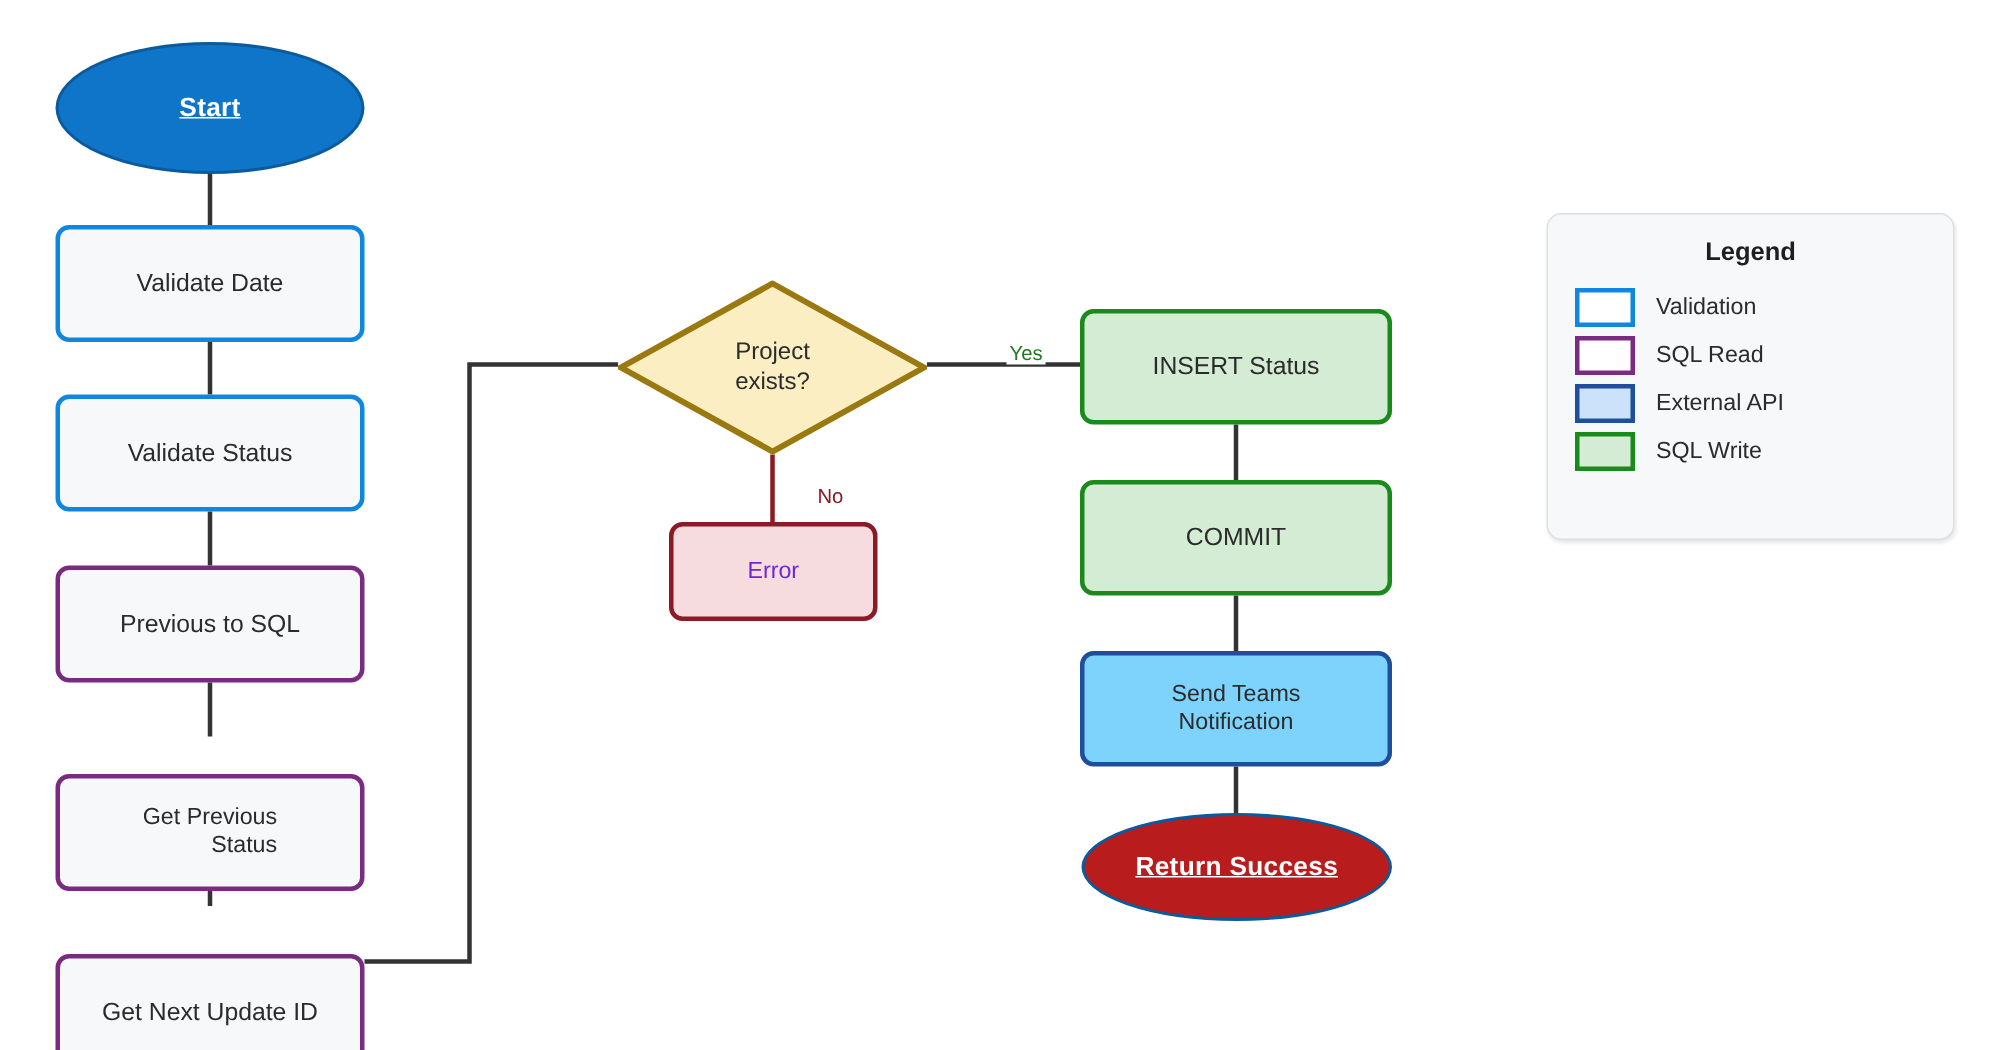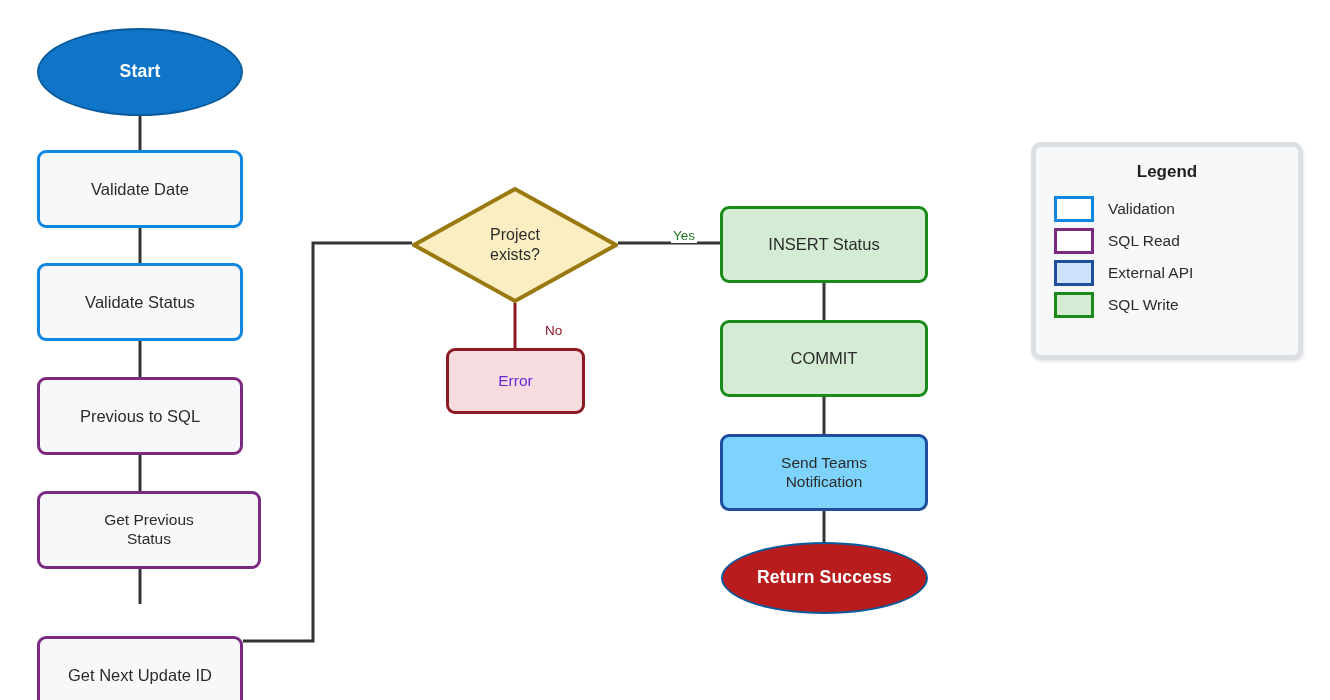--- a/index.html
+++ b/index.html
@@ -48,20 +48,21 @@
     background: #f7f8fa;
   }
   .node.terminal {
     border-radius: 50%;
     border-width: 2px;
     border-style: solid;
     font-weight: bold;
     color: #ffffff;
     font-size: 17.5px;
     letter-spacing: 0.2px;
+    text-decoration: underline;
   }
   .node.small-text { font-size: 15.5px; }
   .node.decision {
     border: none;
     background: transparent;
     z-index: 3;
   }
   .decision .dia-svg {
     position: absolute;
     left: 0;
@@ -79,21 +80,21 @@
     z-index: 4;
     background: #ffffff;
     padding: 0 2px;
     white-space: nowrap;
   }
   
   #legend {
     position: absolute;
     box-sizing: border-box;
     background: #f7f8fa;
-    border: 5px solid #14b8a6;
+    border: 1px solid #14b8a6;
     border-radius: 10px;
     box-shadow: 1px 2px 3px rgba(0,0,0,0.10);
     z-index: 5;
   }
   #legend-title {
     text-align: center;
     font-weight: bold;
     font-size: 17px;
     color: #1f1f1f;
     margin-top: 15px;
@@ -134,21 +135,21 @@
       <polyline points="824,283 824,320" fill="none" stroke="#333333" stroke-width="3" stroke-linejoin="miter" stroke-linecap="butt"></polyline>
       <polyline points="824,397 824,434" fill="none" stroke="#333333" stroke-width="3" stroke-linejoin="miter" stroke-linecap="butt"></polyline>
       <polyline points="824,511 824,545" fill="none" stroke="#333333" stroke-width="3" stroke-linejoin="miter" stroke-linecap="butt"></polyline>
     </svg>
 
   <div id="nodes-layer">
       <div class="node terminal" style="left: 37px; top: 28px; width: 206px; height: 88px; background: rgb(15, 117, 201); border-color: rgb(10, 90, 156); color: rgb(255, 255, 255);"><span>Start</span></div>
       <div class="node proc" style="left: 37px; top: 150px; width: 206px; height: 78px; background: rgb(247, 248, 250); border-color: rgb(15, 135, 224);"><span>Validate Date</span></div>
       <div class="node proc" style="left: 37px; top: 263px; width: 206px; height: 78px; background: rgb(247, 248, 250); border-color: rgb(15, 135, 224);"><span>Validate Status</span></div>
       <div class="node proc" style="left: 37px; top: 377px; width: 206px; height: 78px; background: rgb(247, 248, 250); border-color: rgb(123, 42, 130);"><span>Previous to SQL</span></div>
-      <div class="node proc small-text" style="left: 37px; top: 491px; width: 224px; height: 78px; background: rgb(247, 248, 250); border-color: rgb(123, 42, 130);"><span>Get Previous
+      <div class="node proc small-text" style="left: 37px; top: 516px; width: 206px; height: 78px; background: rgb(247, 248, 250); border-color: rgb(123, 42, 130); text-align: right;"><span>Get Previous
 Status</span></div>
       <div class="node proc" style="left: 37px; top: 604px; width: 206px; height: 78px; background: rgb(247, 248, 250); border-color: rgb(123, 42, 130); margin-top: 32px;"><span>Get Next Update ID</span></div>
       <div class="node decision" style="left: 412px; top: 187px; width: 206px; height: 116px;"><svg class="dia-svg" width="206" height="116" viewBox="0 0 206 116">
           <polygon points="103,2 204,58 103,114 2,58" fill="#fbeec3" stroke="#9a7a10" stroke-width="4" stroke-linejoin="miter"></polygon>
         </svg><span class="dia-label">Project
 exists?</span></div>
       <div class="node proc small-text" style="left: 446px; top: 348px; width: 139px; height: 66px; background: rgb(246, 219, 223); border-color: rgb(139, 26, 36); color: #6d28d9;"><span>Error</span></div>
       <div class="node proc" style="left: 720px; top: 206px; width: 208px; height: 77px; background: rgb(211, 236, 211); border-color: rgb(26, 138, 26);"><span>INSERT Status</span></div>
       <div class="node proc" style="left: 720px; top: 320px; width: 208px; height: 77px; background: rgb(211, 236, 211); border-color: rgb(26, 138, 26);"><span>COMMIT</span></div>
       <div class="node proc small-text" style="left: 720px; top: 434px; width: 208px; height: 77px; background: #7dd3fc; border-color: rgb(31, 78, 156);"><span>Send Teams

